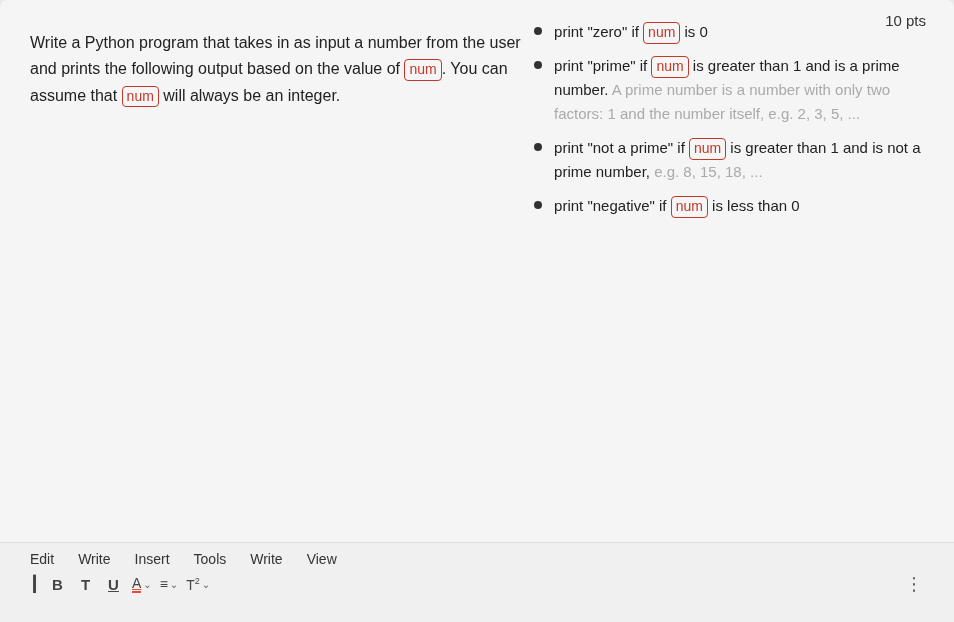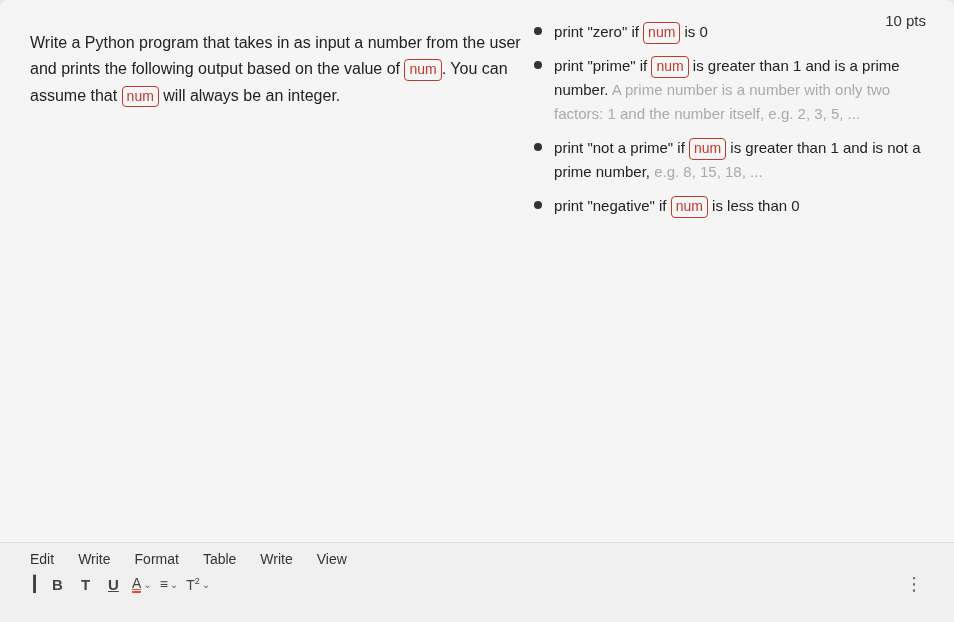--- a/index.html
+++ b/index.html
@@ -172,22 +172,22 @@
       <span class="bullet-content">
         print "negative" if <span class="inline-var">num</span> is less than 0
       </span>
     </li>
   </ul>
 
   <div class="toolbar-bar">
     <div class="menu-row">
       <span class="menu-item">Edit</span>
       <span class="menu-item">Write</span>
-      <span class="menu-item">Format</span>
-      <span class="menu-item">Table</span>
+      <span class="menu-item">Insert</span>
+      <span class="menu-item">Tools</span>
       <span class="menu-item">Write</span>
       <span class="menu-item">View</span>
     </div>
     <div class="toolbar-row">
       <span class="partial-b">┃</span>
       <span class="toolbar-btn" style="font-weight:bold; text-decoration:none; font-style:normal;">B</span>
       <span class="toolbar-btn">T</span>
       <span class="toolbar-btn" style="text-decoration:underline;">U</span>
       <span class="toolbar-dropdown">
         <span style="text-decoration:underline; text-decoration-color:#e74c3c; border-bottom: 2px solid #e74c3c;">A</span>

